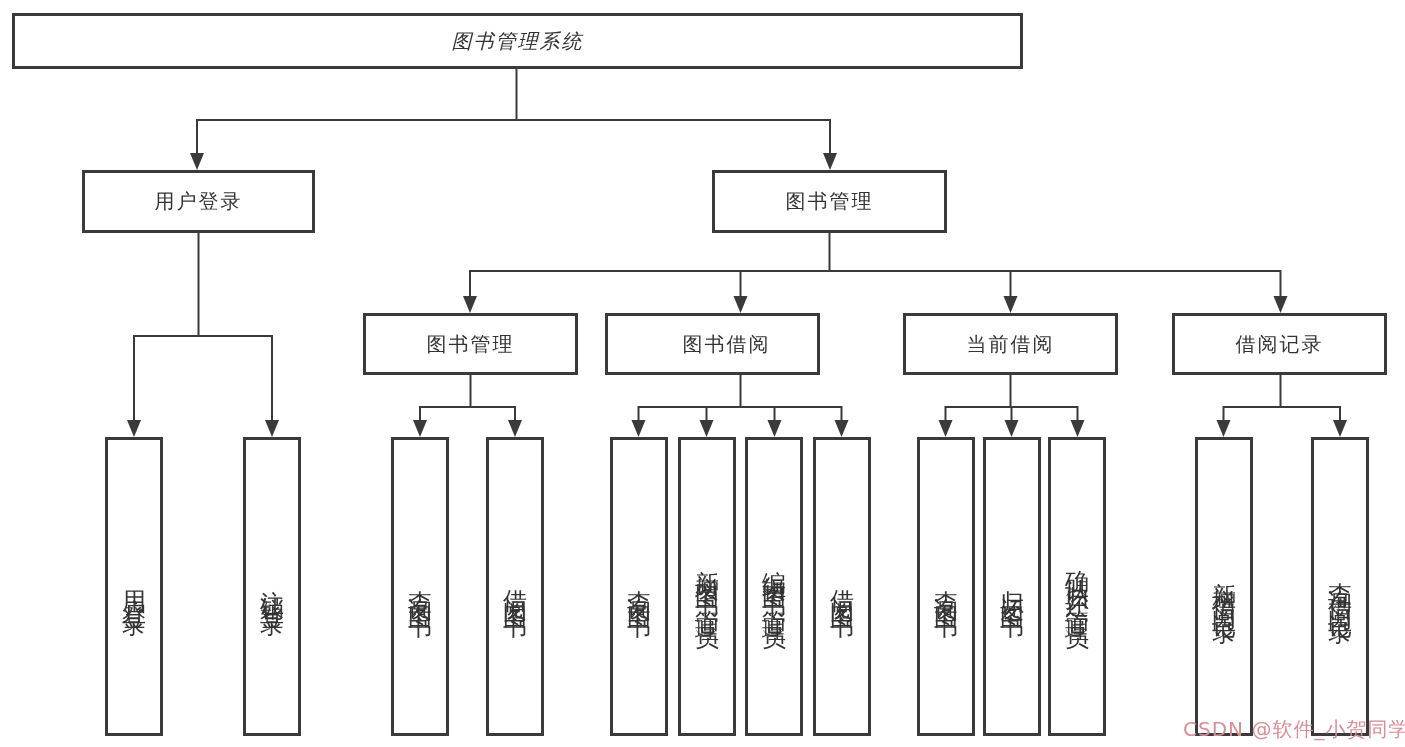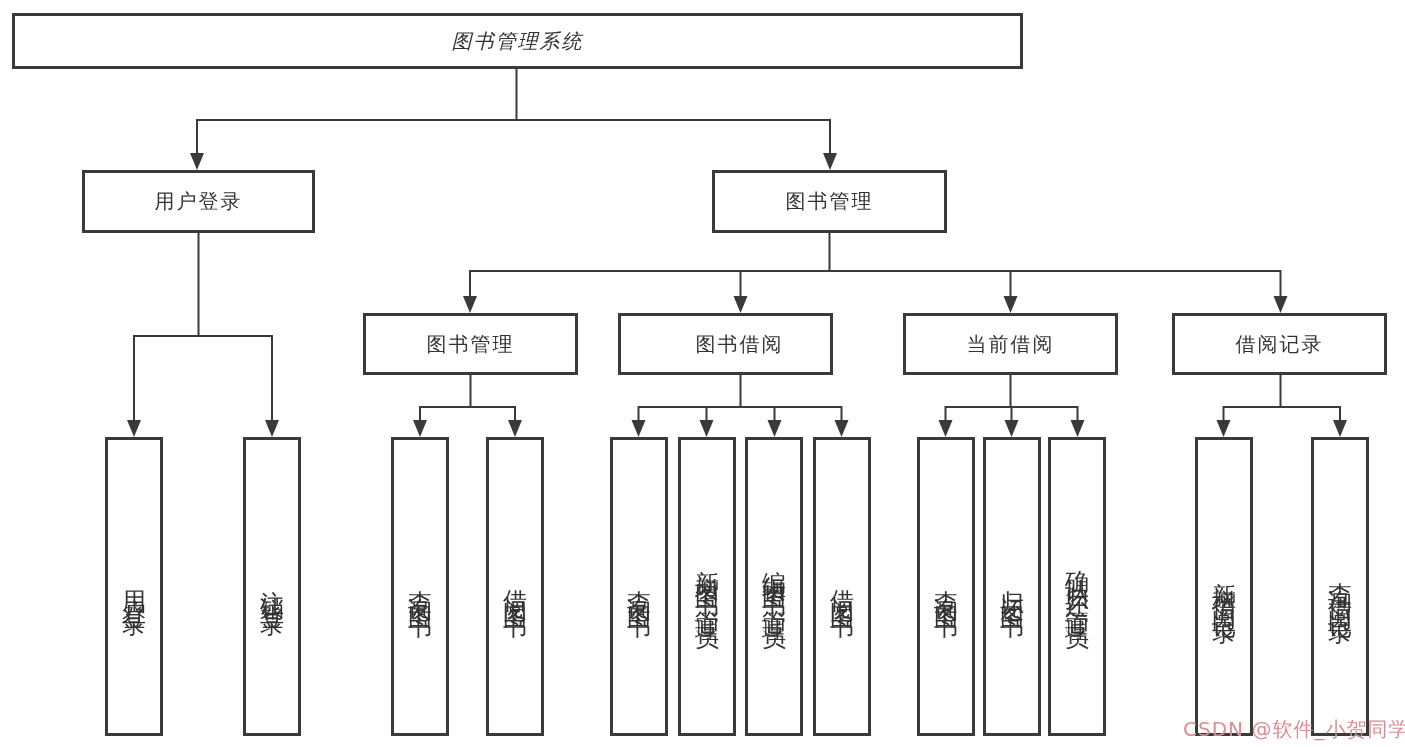--- a/index.html
+++ b/index.html
@@ -83,21 +83,21 @@
   <div class="box hbox lv2-user">
     <span class="label">用户登录</span>
   </div>
   <div class="box hbox lv2-book">
     <span class="label">图书管理</span>
   </div>
 
   <div class="box hbox lv3" style="left:363px;">
     <span class="label">图书管理</span>
   </div>
-  <div class="box hbox lv3" style="left:618px;padding-left:28px;">
+  <div class="box hbox lv3" style="left:605px;padding-left:28px;">
     <span class="label">图书借阅</span>
   </div>
   <div class="box hbox lv3" style="left:903px;text-align:right;">
     <span class="label">当前借阅</span>
   </div>
   <div class="box hbox lv3" style="left:1172px;">
     <span class="label">借阅记录</span>
   </div>
 
   <div class="box leaf" style="left:105px;">

